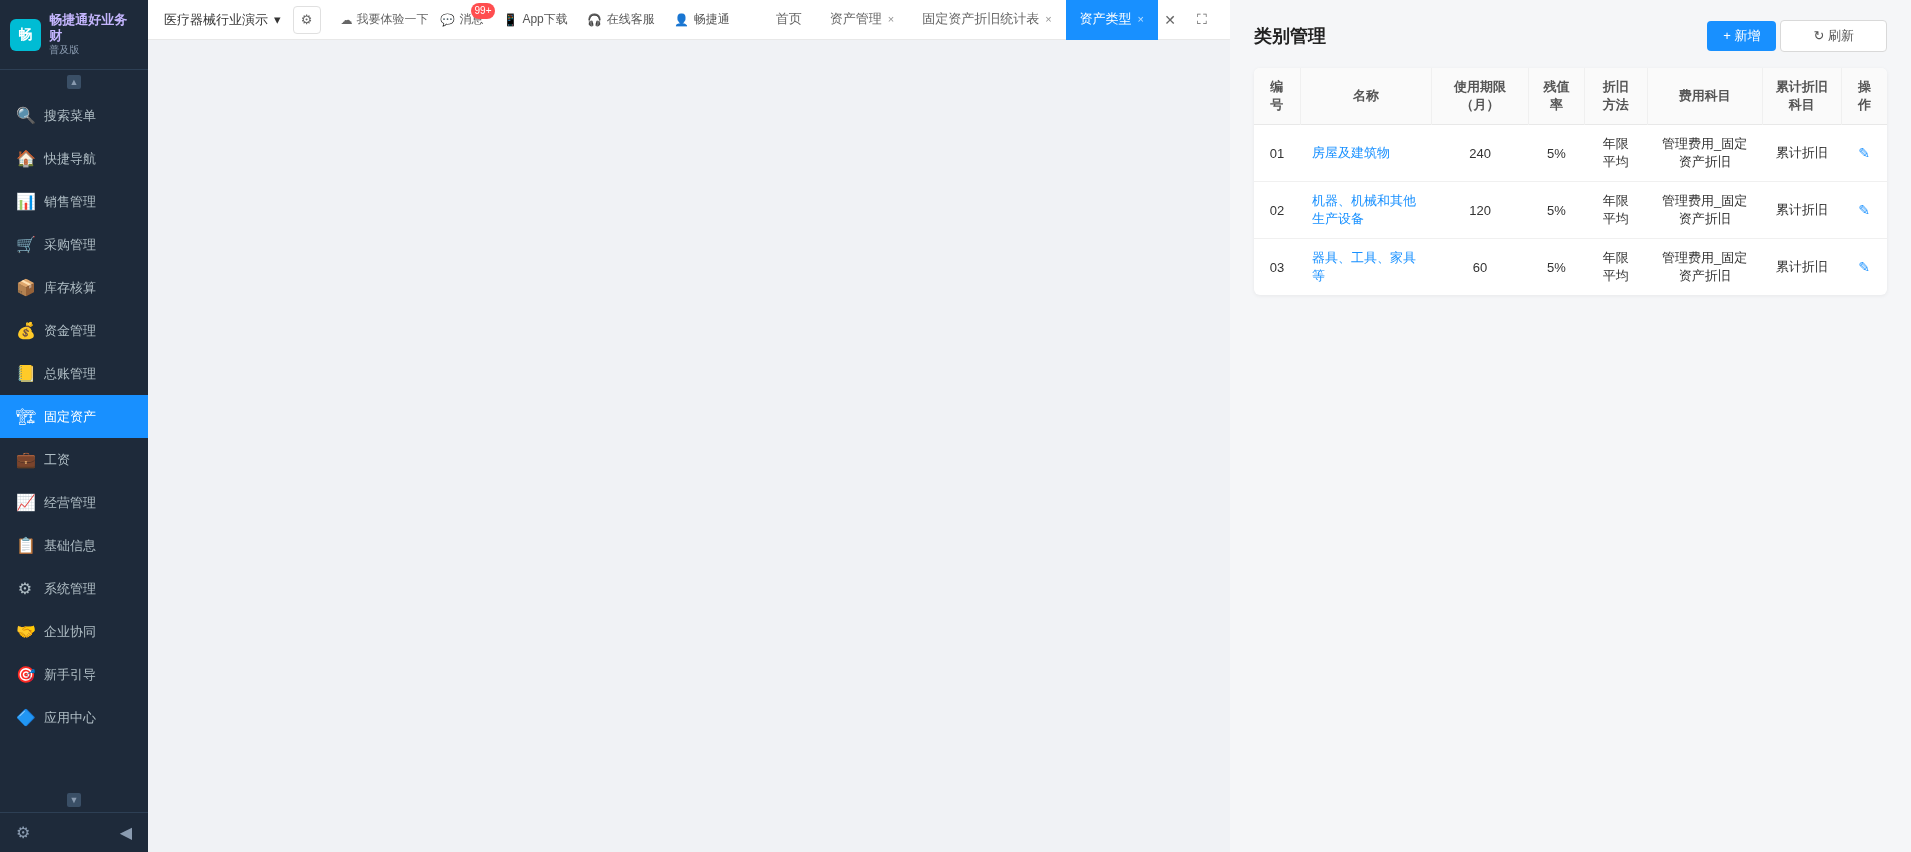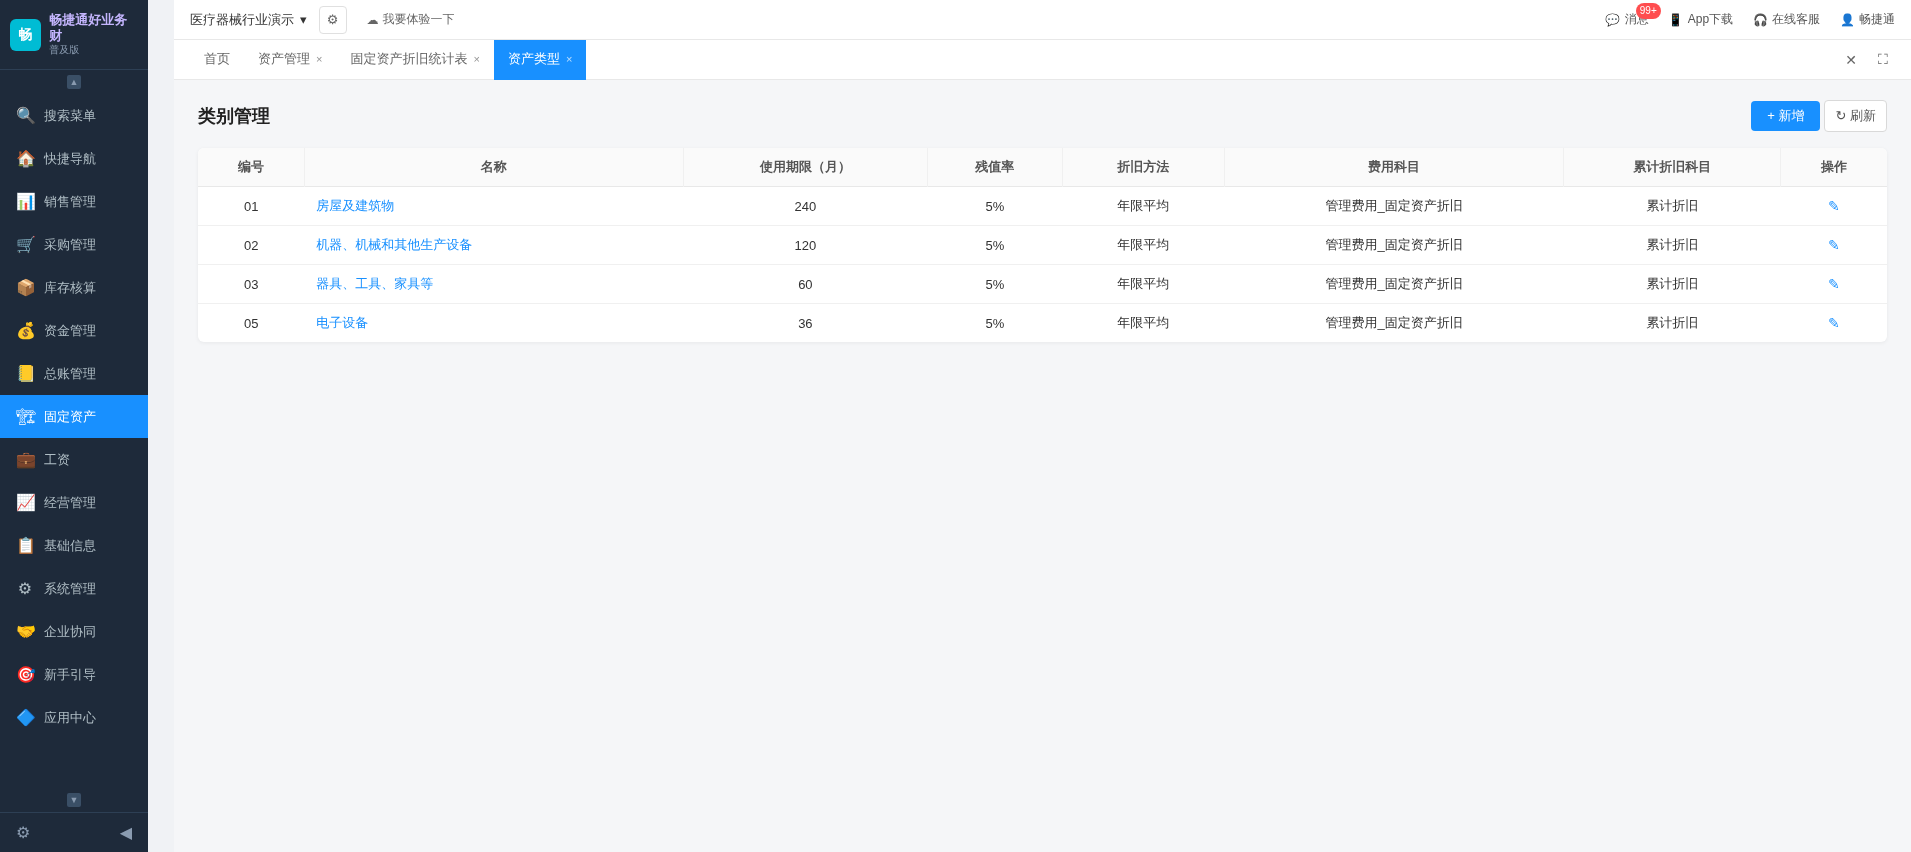--- a/index.html
+++ b/index.html
@@ -62,23 +62,21 @@
       border-radius: 2px;
       display: flex; align-items: center; justify-content: center;
       cursor: pointer; margin: 1px 0;
       color: #8a9bb0; font-size: 9px;
     }
 
     
     .main {
       flex: 1;
       display: flex;
-      flex-direction: column;
       overflow: hidden;
-      margin-left: 26px;
     }
 
     
     .topbar {
       background: #fff;
       height: 40px;
       display: flex;
       align-items: center;
       padding: 0 16px;
       border-bottom: 1px solid #e8e8e8;
@@ -209,21 +207,21 @@
       padding: 6px 16px;
       font-size: 13px;
       cursor: pointer;
       display: flex; align-items: center; gap: 4px;
     }
     .btn-default {
       background: #fff;
       color: #555;
       border: 1px solid #d9d9d9;
       border-radius: 4px;
-      padding: 6px 10px;
+      padding: 6px 32px;
       font-size: 13px;
       cursor: pointer;
       display: flex; align-items: center; gap: 4px;
     }
 
     
     .table-wrap {
       background: #fff;
       border-radius: 6px;
       overflow: hidden;
@@ -461,27 +459,17 @@
             <tr>
               <td>03</td>
               <td class="td-name">器具、工具、家具等</td>
               <td>60</td>
               <td>5%</td>
               <td>年限平均</td>
               <td>管理费用_固定资产折旧</td>
               <td>累计折旧</td>
               <td><span class="edit-icon">✎</span></td>
             </tr>
-            <tr>
-              <td>05</td>
-              <td class="td-name">电子设备</td>
-              <td>36</td>
-              <td>5%</td>
-              <td>年限平均</td>
-              <td>管理费用_固定资产折旧</td>
-              <td>累计折旧</td>
-              <td><span class="edit-icon">✎</span></td>
-            </tr>
           </tbody>
       </table>
     </div>
   </div>
 </div>
 
 </body></html>

